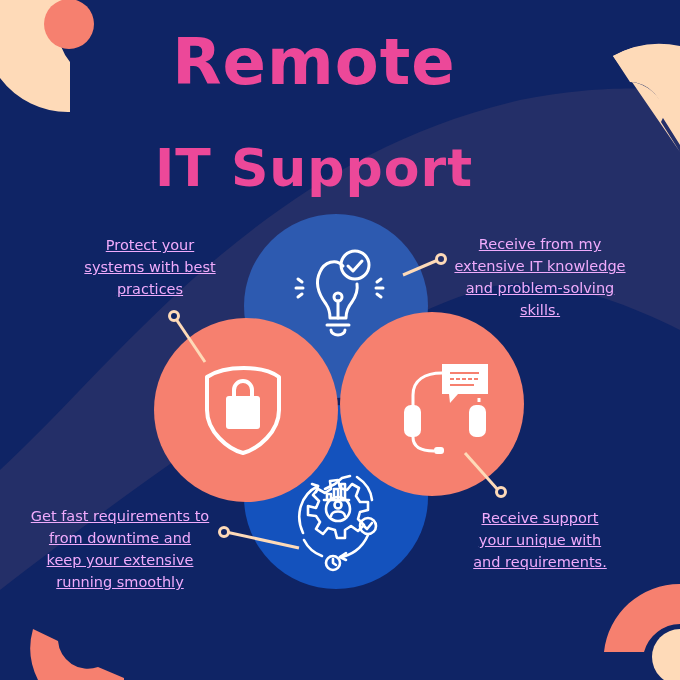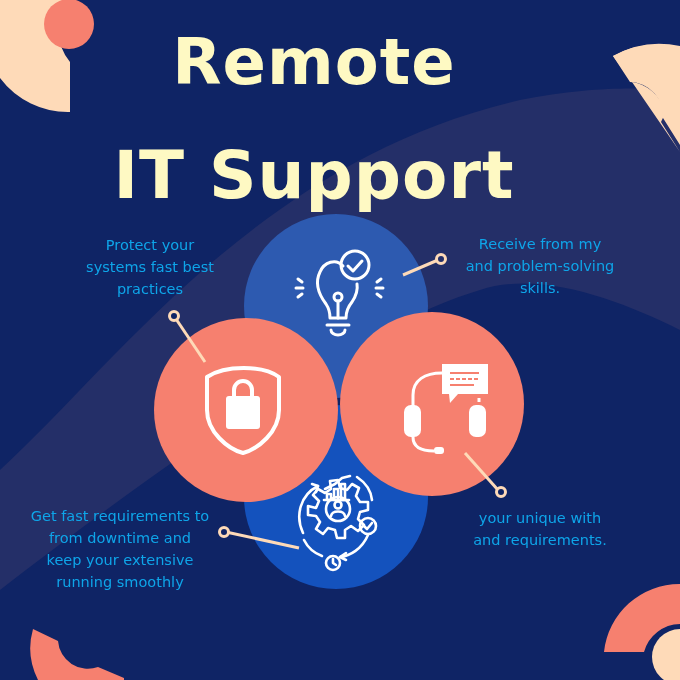--- a/index.html
+++ b/index.html
@@ -7,28 +7,28 @@
       width: 680px; height: 680px; overflow: hidden;
       font-family: "DejaVu Sans", sans-serif;
     }
     .canvas {
       position: relative; width: 680px; height: 680px; overflow: hidden;
       background: #0f2465;
     }
     .bg-svg { position: absolute; left: 0; top: 0; width: 680px; height: 680px; }
     .title {
       position: absolute; left: 0; width: 628px; text-align: center;
-      color: #fef9c3; font-family: "DejaVu Sans", sans-serif; font-weight: bold;
+      color: #ec4899; font-family: "DejaVu Sans", sans-serif; font-weight: bold;
       letter-spacing: 1px;
     }
     .title.line1 { top: 24px; font-size: 64px; line-height: 76px; }
-    .title.line2 { top: 128px; font-size: 66px; line-height: 80px; margin-top: 8px; }
+    .title.line2 { top: 128px; font-size: 52px; line-height: 80px; }
     .caption {
-      position: absolute; color: #0ea5e9; text-align: center;
-      font-family: "DejaVu Sans", sans-serif; font-size: 14.5px; line-height: 22px;
+      position: absolute; color: #f0abfc; text-align: center;
+      font-family: "DejaVu Sans", sans-serif; font-size: 14.5px; line-height: 22px; text-decoration: underline;
     }
     .caption span { display: block; white-space: nowrap; }
     .cap-tl { left: 80px; top: 234px; width: 140px; }
     .cap-tr { left: 440px; top: 233px; width: 200px; }
     .cap-bl { left: 20px; top: 505px; width: 200px; }
     .cap-br { left: 455px; top: 507px; width: 170px; }
   </style>
 </head>
 <body>
 
@@ -126,35 +126,37 @@
       <rect x="341" y="484" width="4" height="16"></rect>
       <polyline points="325,489 335,484 342,478 350,476"></polyline>
     </g>
   </svg>
 
   <div class="title line1">Remote</div>
   <div class="title line2">IT Support</div>
 
   <div class="caption cap-tl">
     <span>Protect your</span>
-    <span>systems fast best</span>
+    <span>systems with best</span>
     <span>practices</span>
   </div>
 
   <div class="caption cap-tr">
     <span>Receive from my</span>
+    <span>extensive IT knowledge</span>
     <span>and problem-solving</span>
     <span>skills.</span>
   </div>
 
   <div class="caption cap-bl">
     <span>Get fast requirements to</span>
     <span>from downtime and</span>
     <span>keep your extensive</span>
     <span>running smoothly</span>
   </div>
 
   <div class="caption cap-br">
+    <span>Receive support</span>
     <span>your unique with</span>
     <span>and requirements.</span>
   </div>
 
 </div>
 
 </body></html>

